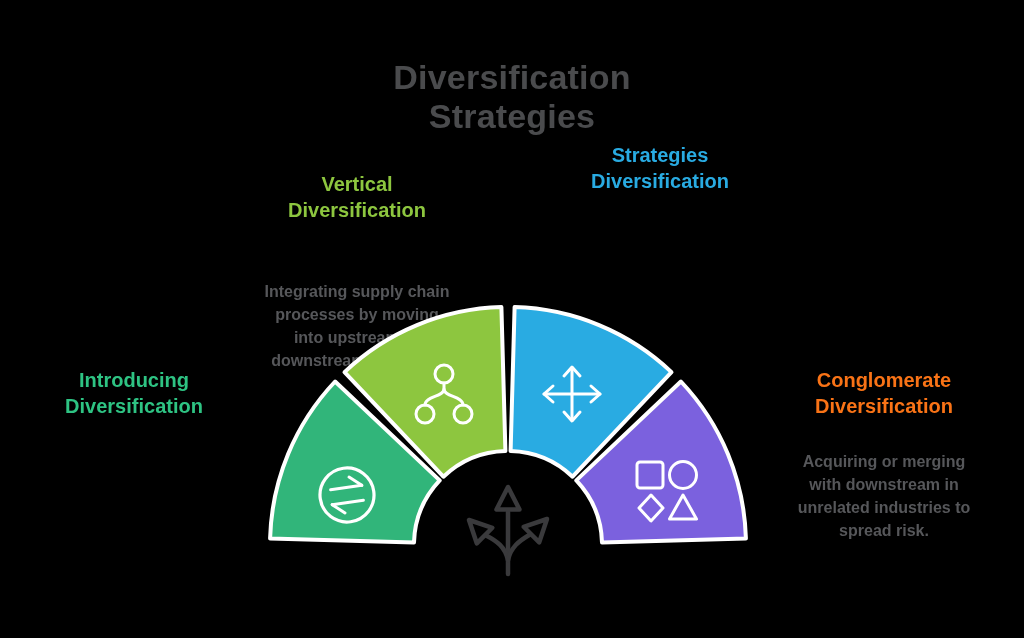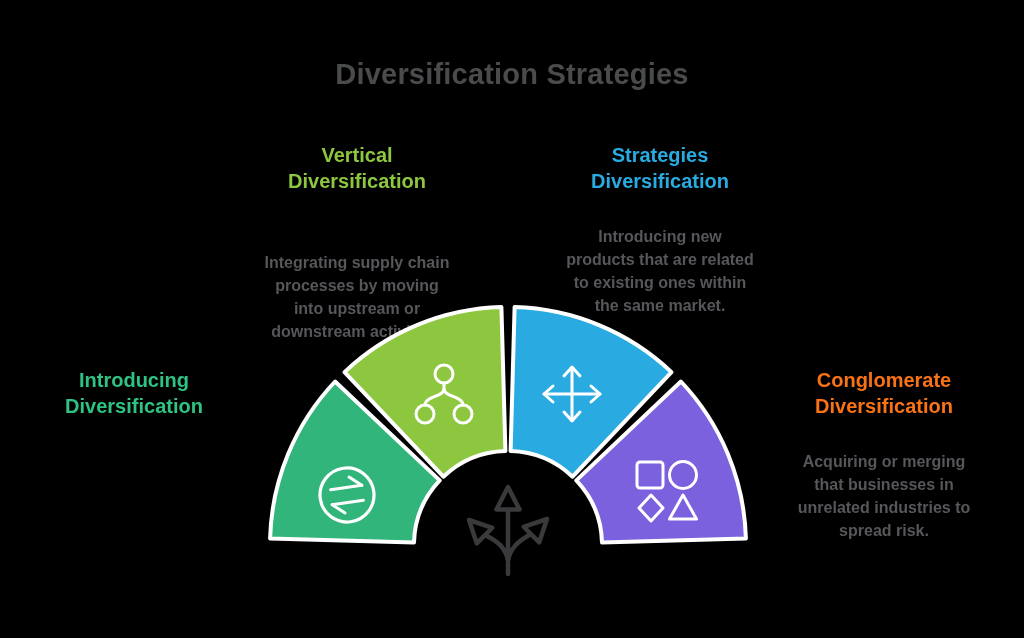--- a/index.html
+++ b/index.html
@@ -15,21 +15,21 @@
     overflow: hidden;
     background: #000000;
   }
   .title {
     position: absolute;
     left: 312px;
     top: 58px;
     width: 400px;
     margin: 0;
     text-align: center;
-    font-size: 29px;
+    font-size: 34px;
     font-weight: 700;
     letter-spacing: 0.2px;
   }
   .textblock {
     position: absolute;
     text-align: center;
     white-space: pre-line;
   }
   .heading {
     font-size: 20px;
@@ -58,42 +58,38 @@
 <div class="canvas">
 
   <h1 class="title" style="color: rgb(74, 75, 77);">Diversification Strategies</h1>
 
   <div class="textblock tb-horizontal">
     <div class="heading" style="color: rgb(46, 195, 131);">Introducing
 Diversification</div>
   </div>
 
   <div class="textblock tb-vertical">
-    <div class="heading" style="color: rgb(141, 198, 63);">Vertical
+    <div class="heading" style="color: rgb(141, 198, 63); margin-top: 29px;">Vertical
 Diversification</div>
     <div class="desc" style="color: rgb(86, 87, 90); margin-top: 39px;">Integrating supply chain
 processes by moving
 into upstream or
 downstream activities.</div>
   </div>
 
   <div class="textblock tb-concentric">
     <div class="heading" style="color: rgb(41, 171, 226);">Strategies
 Diversification</div>
-    <div class="desc" style="color: rgb(86, 87, 90);">Introducing new
-products that are related
-to existing ones within
-the same market.</div>
   </div>
 
   <div class="textblock tb-conglomerate">
     <div class="heading" style="color: #f97316;">Conglomerate
 Diversification</div>
     <div class="desc" style="color: rgb(86, 87, 90);">Acquiring or merging
-that businesses in
+with downstream in
 unrelated industries to
 spread risk.</div>
   </div>
 
   <svg class="diagram" width="1024" height="638" viewBox="0 0 1024 638">
 
     <g id="wedges">
         <path d="M 270.1 538.4 A 238 238 0 0 1 335.1 381.5 L 439.7 480.4 A 94 94 0 0 0 414.0 542.4 Z" fill="#31B57A" stroke="#FFFFFF" stroke-width="4" stroke-linejoin="round"></path>
         <path d="M 344.5 372.1 A 238 238 0 0 1 501.4 307.1 L 505.4 451.0 A 94 94 0 0 0 443.4 476.7 Z" fill="#8DC63F" stroke="#FFFFFF" stroke-width="4" stroke-linejoin="round"></path>
         <path d="M 514.6 307.1 A 238 238 0 0 1 671.5 372.1 L 572.6 476.7 A 94 94 0 0 0 510.6 451.0 Z" fill="#29ABE2" stroke="#FFFFFF" stroke-width="4" stroke-linejoin="round"></path>

